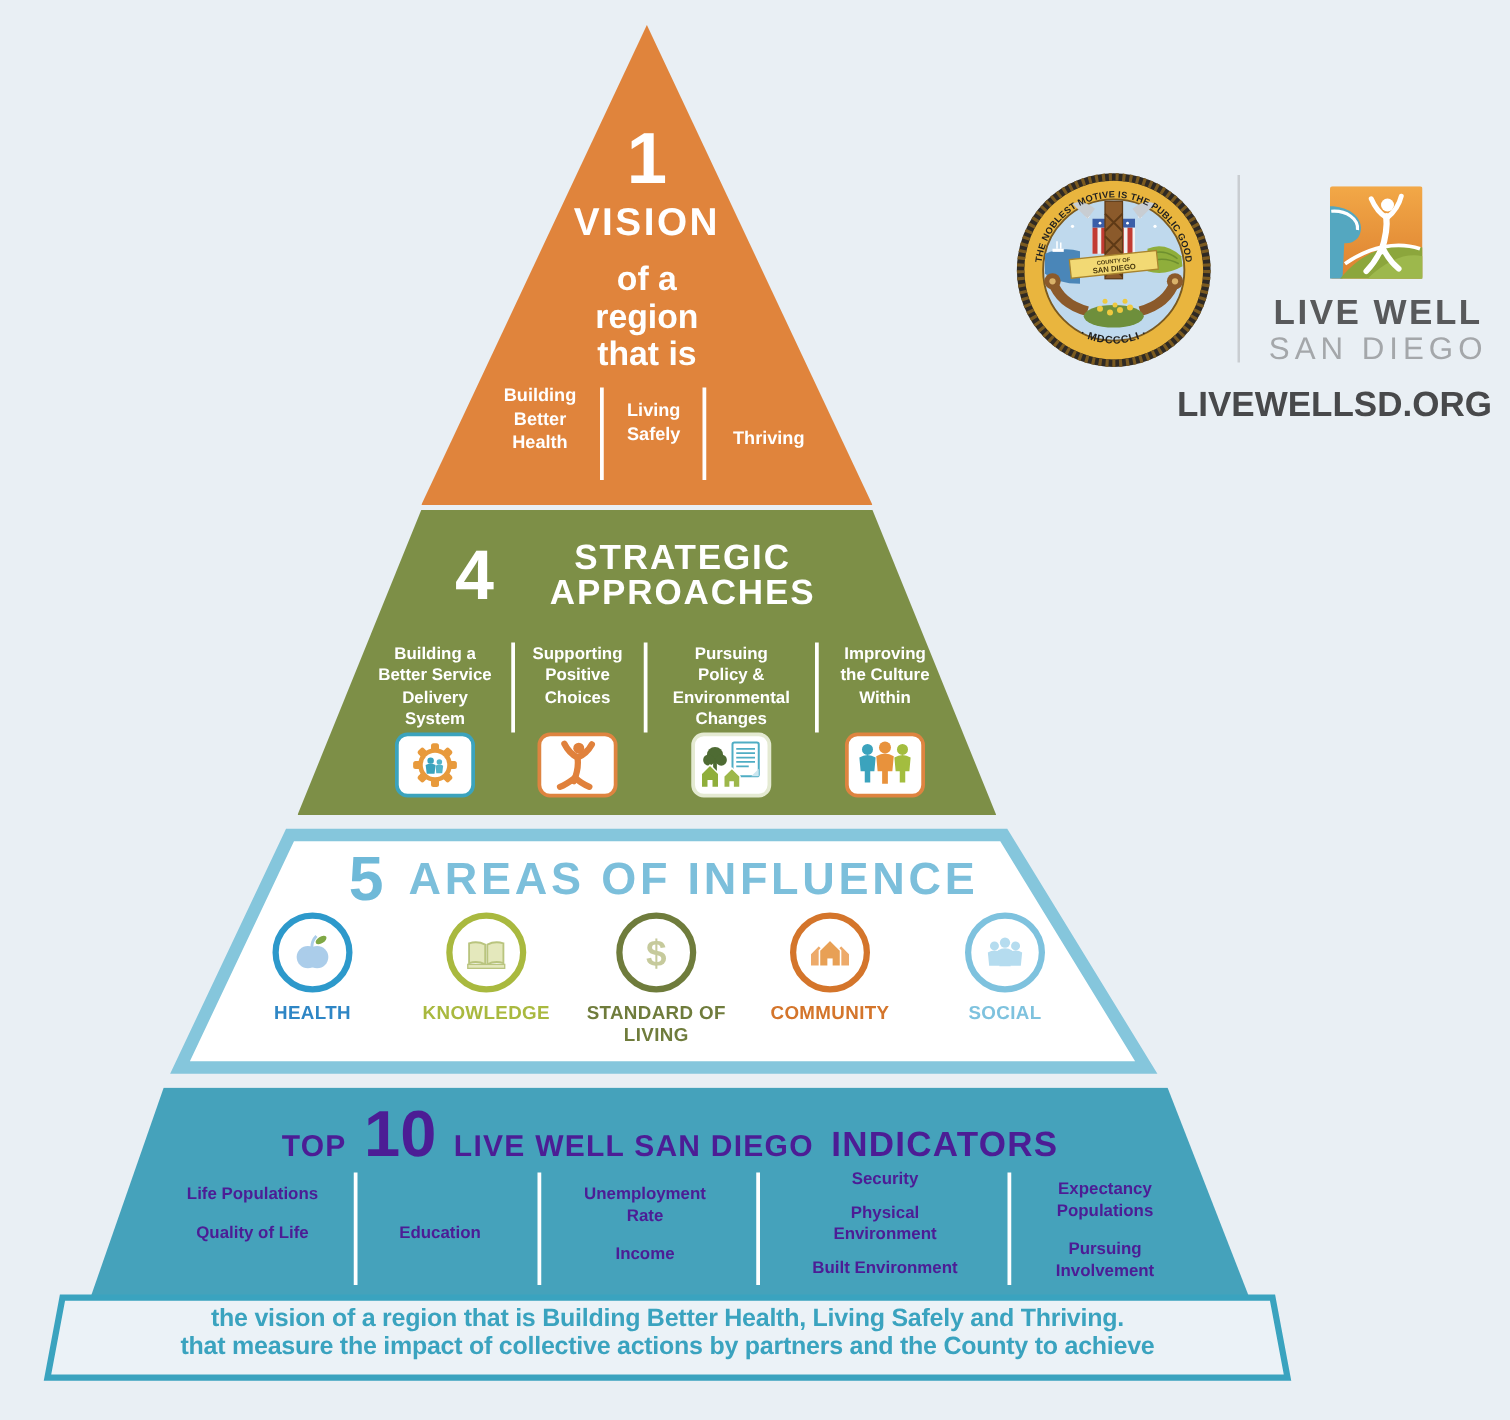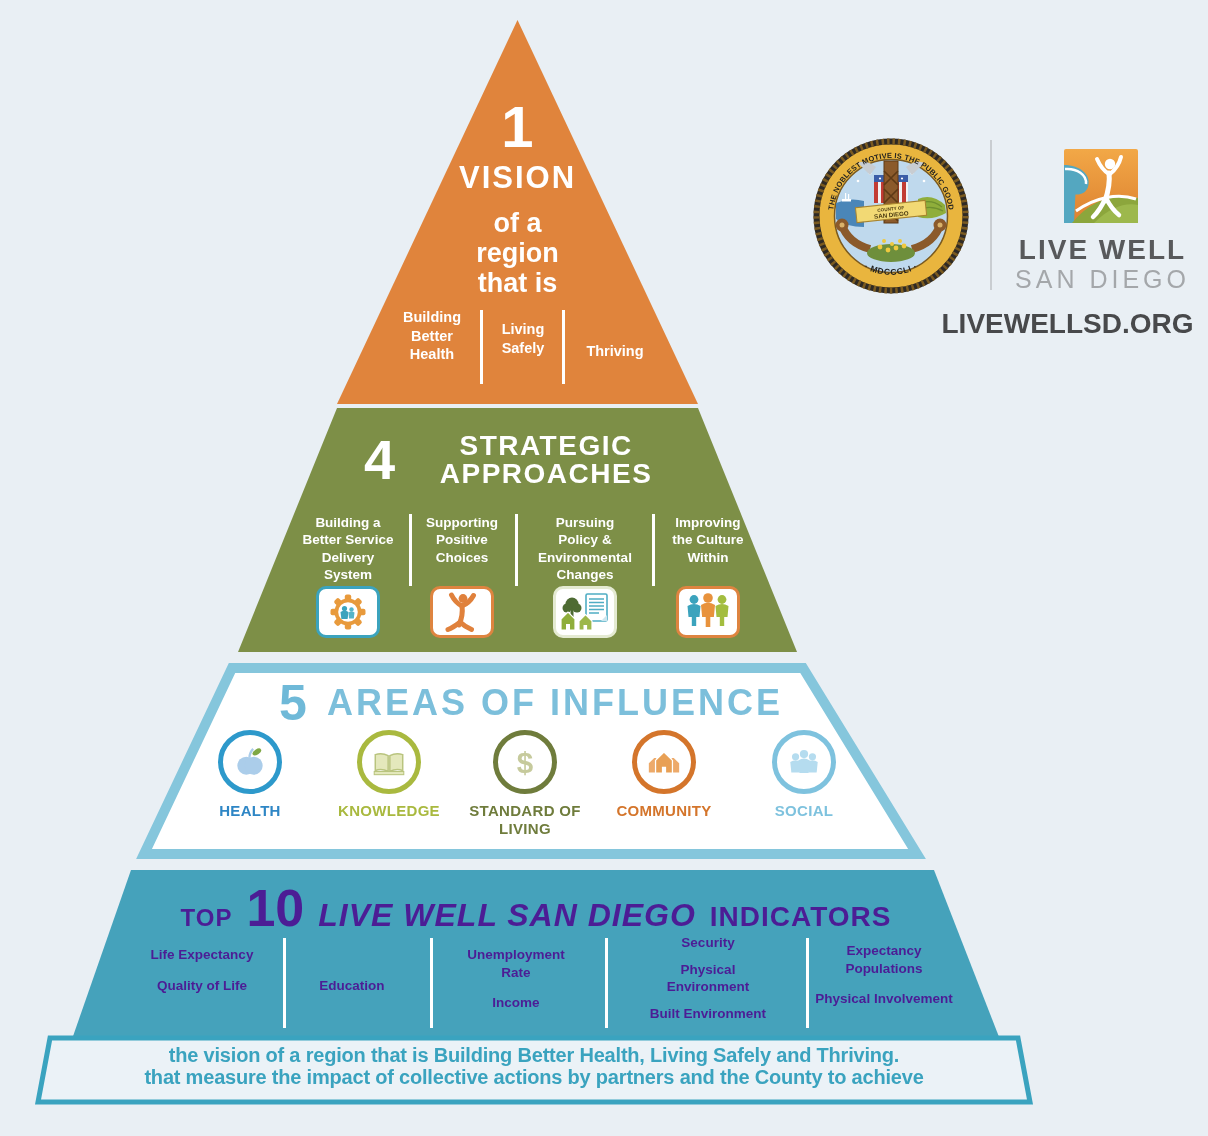--- a/index.html
+++ b/index.html
@@ -62,21 +62,21 @@
   .c-standard .area-circle{border-color:var(--standard-olive);}
   .c-standard .area-label{color:var(--standard-olive);}
   .c-community .area-circle{border-color:var(--community-orange);}
   .c-community .area-label{color:var(--community-orange);}
   .c-social .area-circle{border-color:var(--social-blue);}
   .c-social .area-label{color:var(--social-blue);}
   
   .t4-heading{position:absolute;top:8px;left:0;width:100%;display:flex;justify-content:center;align-items:baseline;gap:14px;}
   .t4-top{font-size:24px;font-weight:bold;letter-spacing:1px;}
   .t4-number{font-size:52px;font-weight:bold;}
-  .t4-brand{font-size:32px;font-weight:bold;font-style:italic;letter-spacing:1px;}
+  .t4-brand{font-size:24px;font-weight:bold;letter-spacing:1px;}
   .t4-rest{font-size:28px;font-weight:bold;letter-spacing:1px;}
   .t4-col{position:absolute;display:flex;flex-direction:column;gap:13px;align-items:center;text-align:center;font-size:13.5px;font-weight:bold;line-height:1.3;}
   
   .footer-text{position:absolute;left:104px;top:1044px;width:860px;text-align:center;color:var(--footer-teal);font-size:20px;font-weight:bold;line-height:22px;letter-spacing:-.2px;}
   
   .divider{position:absolute;left:990px;top:140px;width:2px;height:150px;background:#C9CDD1;}
   .logo-line1{position:absolute;left:1005px;top:234px;width:195px;text-align:center;font-size:28px;font-weight:bold;letter-spacing:2px;color:var(--logo-dark-gray);}
   .logo-line2{position:absolute;left:1005px;top:265px;width:195px;text-align:center;font-size:25px;letter-spacing:4px;color:var(--logo-light-gray);}
   .website{position:absolute;left:935px;top:308px;width:265px;text-align:center;font-size:28px;font-weight:bold;color:var(--website-gray);}
 </style>
@@ -242,42 +242,42 @@
 
   <div class="tier tier4">
     <div class="t4-heading">
       <span class="t4-top">TOP</span>
       <span class="t4-number">10</span>
       <span class="t4-brand">LIVE WELL SAN DIEGO</span>
       <span class="t4-rest">INDICATORS</span>
     </div>
 
     <div class="t4-col" style="left:76px;top:76px;width:110px;">
-      <div>Life Expectancy</div>
+      <div>Life Populations</div>
       <div>Quality of Life</div>
     </div>
     <div class="vsep" style="left:212px;top:68px;height:90px;"></div>
     <div class="t4-col" style="left:221px;top:74px;width:120px;height:84px;justify-content:center;">
       <div>Education</div>
     </div>
     <div class="vsep" style="left:359px;top:68px;height:90px;"></div>
     <div class="t4-col" style="left:383px;top:76px;width:124px;">
       <div>Unemployment Rate</div>
       <div>Income</div>
     </div>
     <div class="vsep" style="left:534px;top:68px;height:90px;"></div>
     <div class="t4-col" style="left:571px;top:64px;width:132px;gap:9px;">
       <div>Security</div>
       <div>Physical Environment</div>
       <div>Built Environment</div>
     </div>
     <div class="vsep" style="left:735px;top:68px;height:90px;"></div>
     <div class="t4-col" style="left:743px;top:72px;width:140px;">
       <div>Expectancy Populations</div>
-      <div>Physical Involvement</div>
+      <div>Pursuing Involvement</div>
     </div>
   </div>
 
   <svg class="abs" style="left:30px;top:1032px;" width="1010" height="76" viewBox="0 0 1010 76">
     <polygon points="20,6 988,6 1000,70 8,70" fill="#EBF2F7" stroke="#3AA3BF" stroke-width="5"></polygon>
   </svg>
   <div class="footer-text">
     <div>the vision of a region that is Building Better Health, Living Safely and Thriving.</div>
     <div>that measure the impact of collective actions by partners and the County to achieve</div>
   </div>

